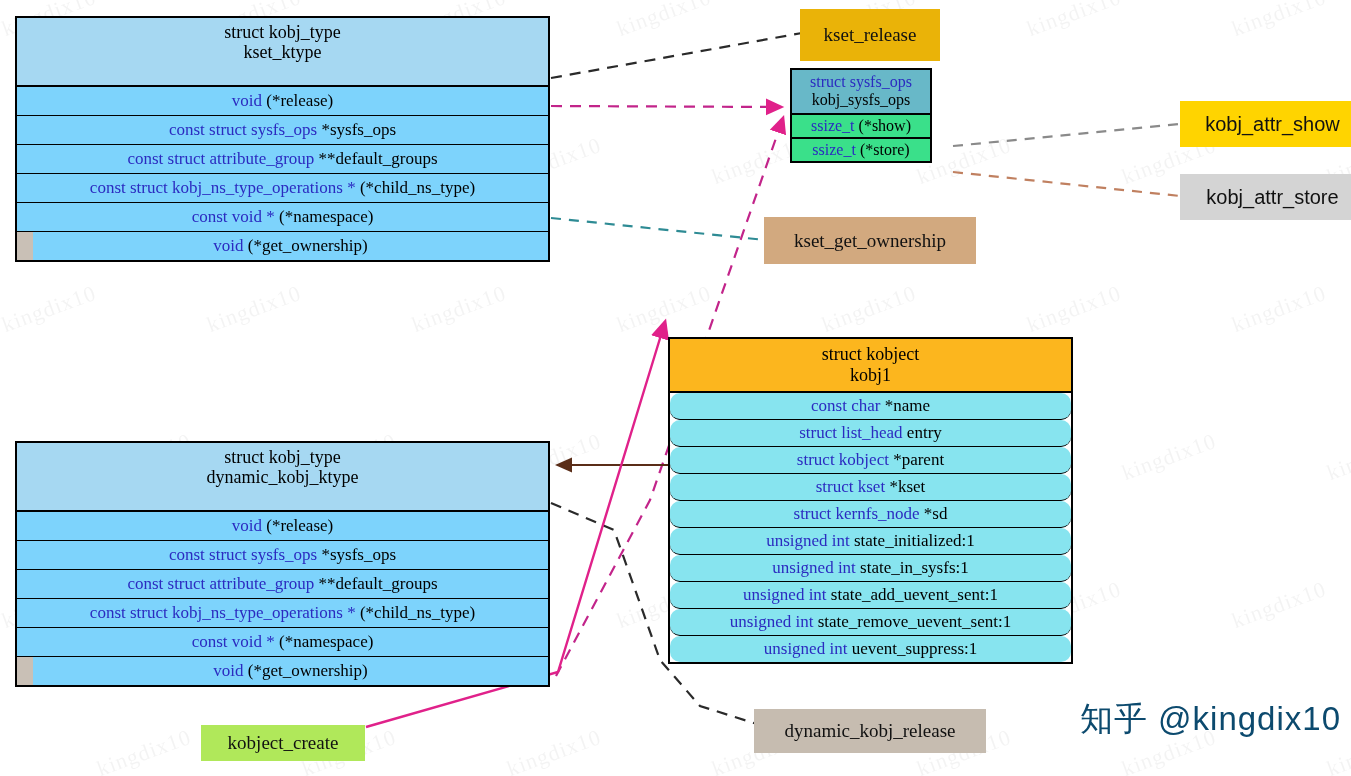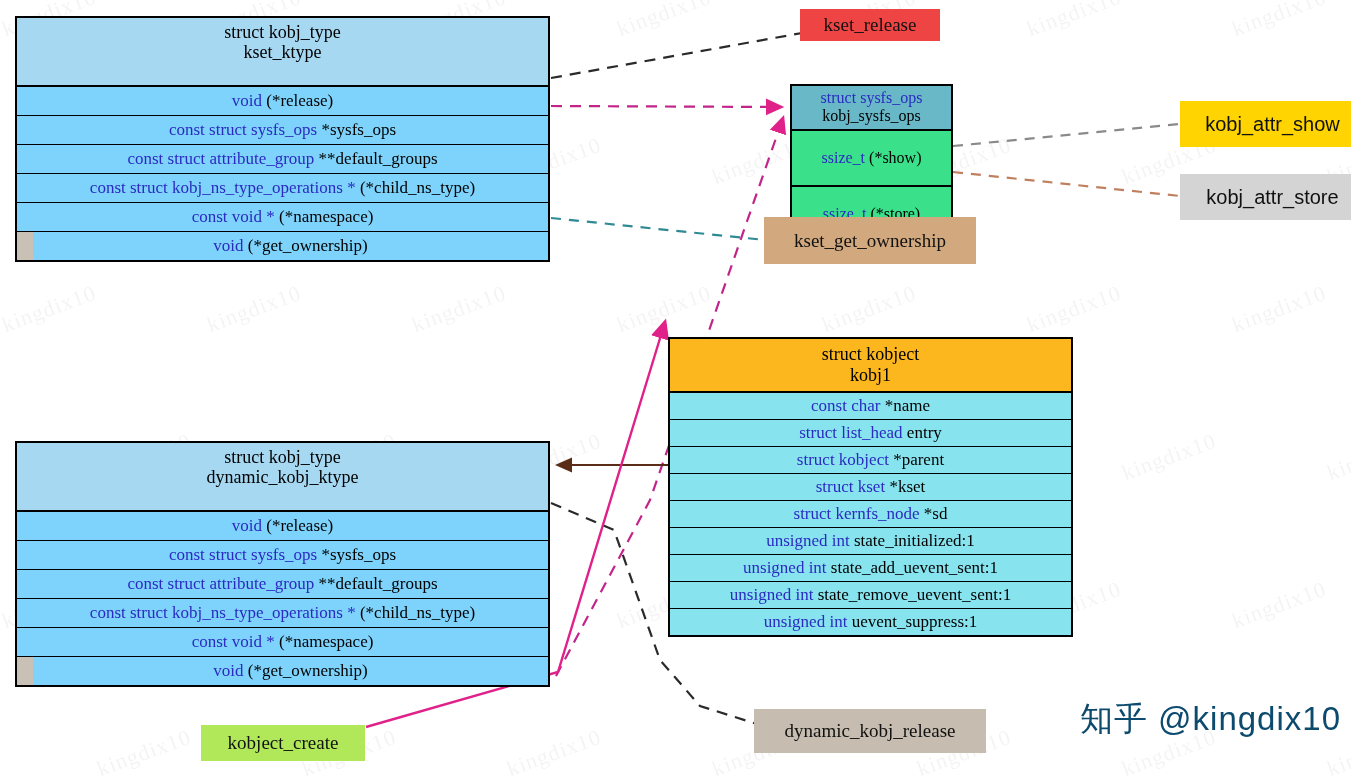--- a/index.html
+++ b/index.html
@@ -80,21 +80,21 @@
     line-height:1.12;
     padding:3px 6px 4px;
     font-size:16px;
     border-bottom:2px solid #000;
     white-space:nowrap;
   }
   #sysfs-ops-box .so-row{
     background:#3ae08a;
     text-align:center;
     font-size:16px;
-    padding:18px 6px;
+    padding:2px 6px;
     border-bottom:2px solid #000;
     white-space:nowrap;
   }
   #sysfs-ops-box .so-row:last-child{ border-bottom:none; }
 
   
   #kobject-box{
     position:absolute;
     z-index:20;
     border:2px solid #000;
@@ -110,20 +110,21 @@
     border-bottom:2px solid #000;
     white-space:nowrap;
   }
   #kobject-box .ko-row{
     background:#87e4ef;
     text-align:center;
     font-size:17px;
     padding:3px 2px;
     border-bottom:1px solid #000;
     white-space:nowrap;
+    border-radius:10px;
   }
   #kobject-box .ko-row:last-child{ border-bottom:none; }
 
   
   .callout{
     position:absolute;
     z-index:20;
     box-sizing:border-box;
     display:flex;
     align-items:center;
@@ -275,21 +276,21 @@
     <span class="kw">const struct kobj_ns_type_operations *</span><span> (*child_ns_type)</span>
   </div>
   <div class="struct-row">
     <span class="kw">const void *</span><span> (*namespace)</span>
   </div>
   <div class="struct-row">
     <span class="kw">void</span><span> (*get_ownership)</span>
   </div>
 </div>
 
-<div id="sysfs-ops-box" style="left:790px; top:84px; width:163px;">
+<div id="sysfs-ops-box" style="left:790px; top:68px; width:142px;">
   <div class="so-head">
     <span class="kw">struct sysfs_ops</span><br>
     <span>kobj_sysfs_ops</span>
   </div>
   <div class="so-row">
     <span class="kw">ssize_t</span><span> (*show)</span>
   </div>
   <div class="so-row">
     <span class="kw">ssize_t</span><span> (*store)</span>
   </div>
@@ -312,31 +313,34 @@
   <div class="ko-row">
     <span class="kw">struct kset</span><span> *kset</span>
   </div>
   <div class="ko-row">
     <span class="kw">struct kernfs_node</span><span> *sd</span>
   </div>
   <div class="ko-row">
     <span class="kw">unsigned int</span><span> state_initialized:1</span>
   </div>
   <div class="ko-row">
+    <span class="kw">unsigned int</span><span> state_in_sysfs:1</span>
+  </div>
+  <div class="ko-row">
     <span class="kw">unsigned int</span><span> state_add_uevent_sent:1</span>
   </div>
   <div class="ko-row">
     <span class="kw">unsigned int</span><span> state_remove_uevent_sent:1</span>
   </div>
   <div class="ko-row">
     <span class="kw">unsigned int</span><span> uevent_suppress:1</span>
   </div>
 </div>
 
-<div class="callout" style="left:800px; top:9px; width:140px; height:32px; background:#ef4444;">kset_release</div>
+<div class="callout" style="left:800px; top:9px; width:140px; height:52px; background:#eab308;">kset_release</div>
 
 <div class="callout" style="left:764px; top:217px; width:212px; height:47px; background:#d2a97f;">kset_get_ownership</div>
 
 <div class="callout sans" style="left:1180px; top:101px; width:185px; height:46px; background:#ffd400;">kobj_attr_show</div>
 
 <div class="callout sans" style="left:1180px; top:174px; width:185px; height:46px; background:#d4d4d4;">kobj_attr_store</div>
 
 <div class="callout" style="left:201px; top:725px; width:164px; height:36px; background:#b0e85a;">kobject_create</div>
 
 <div class="callout" style="left:754px; top:709px; width:232px; height:44px; background:#c6bcb0;">dynamic_kobj_release</div>

